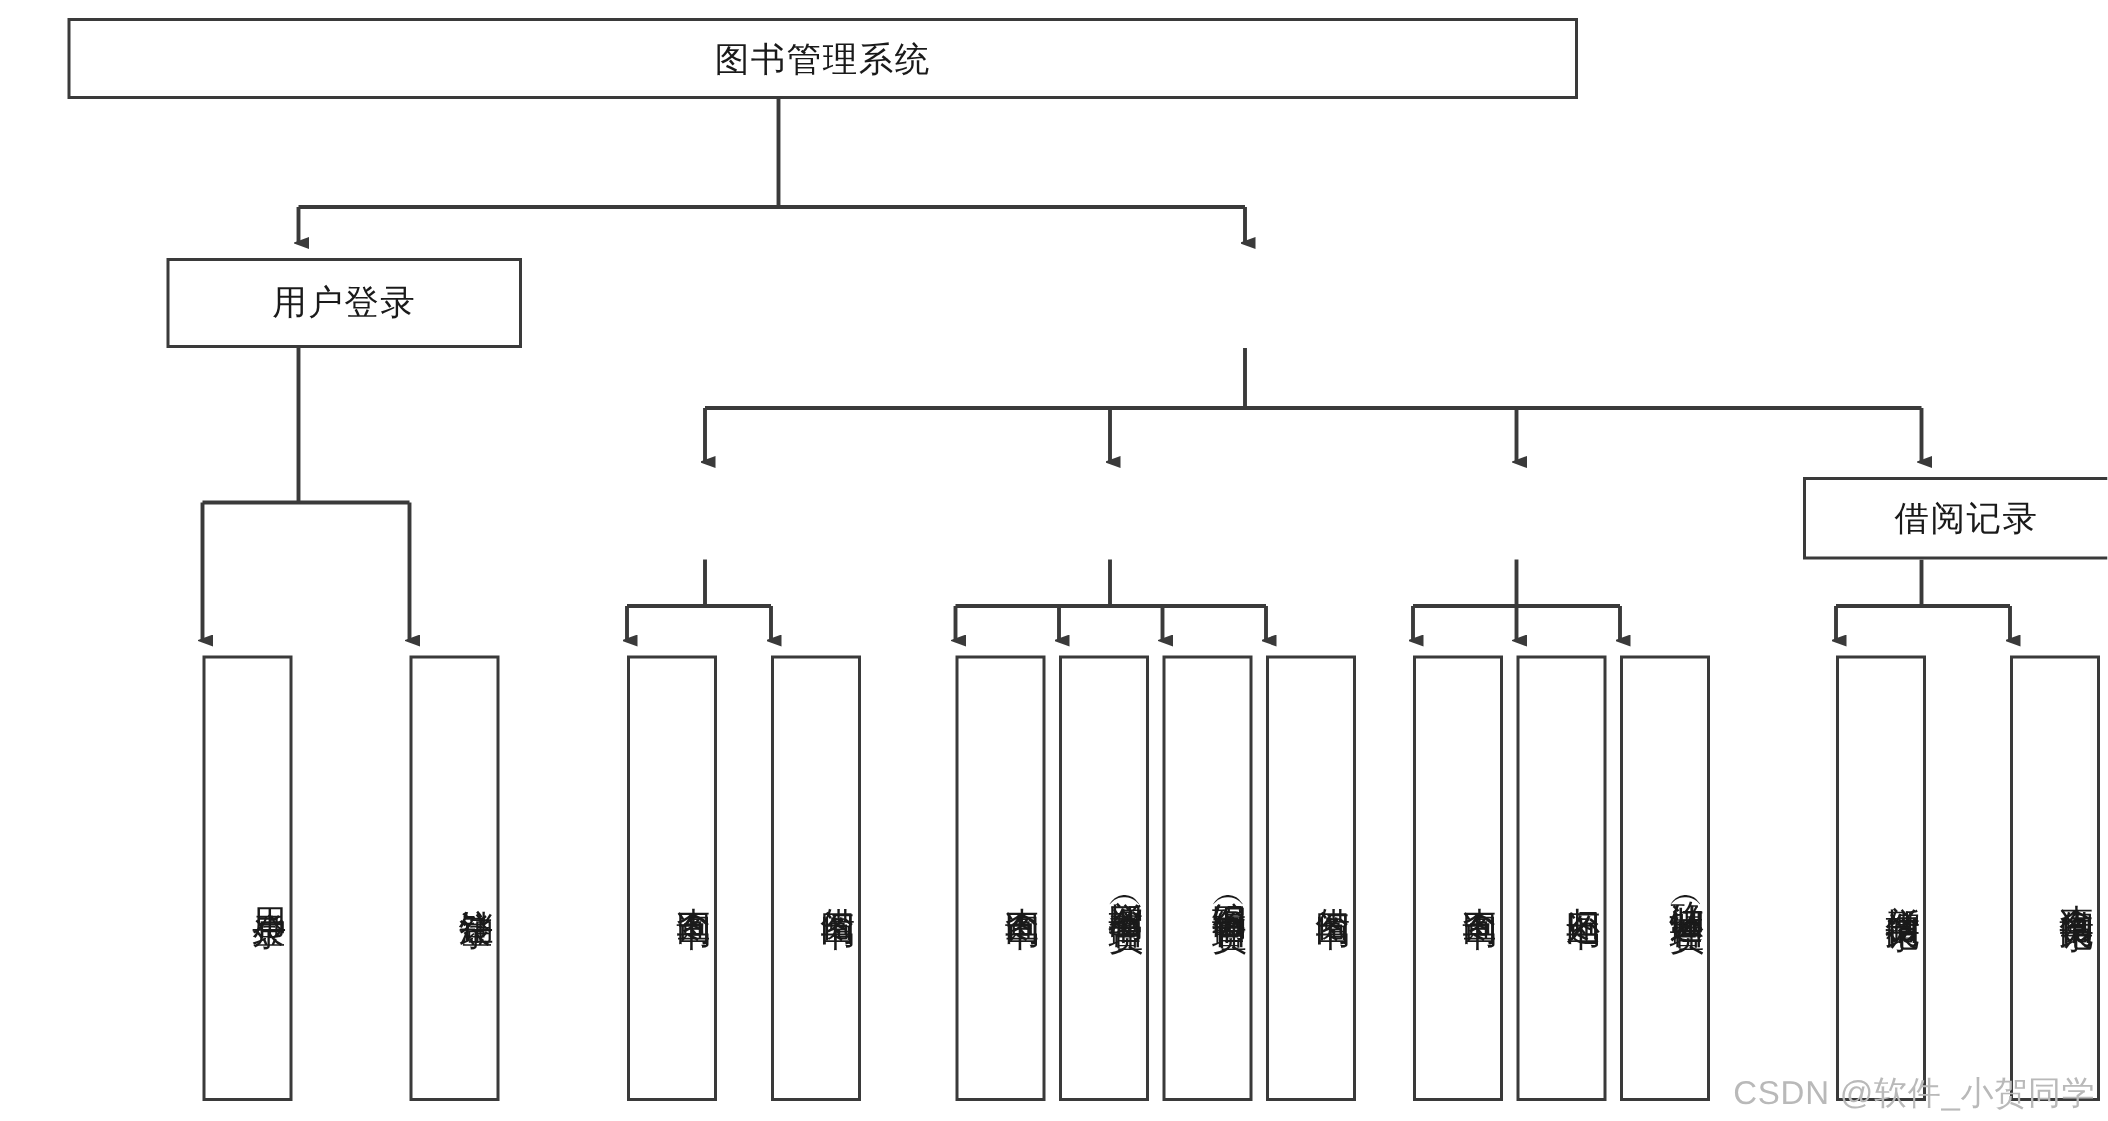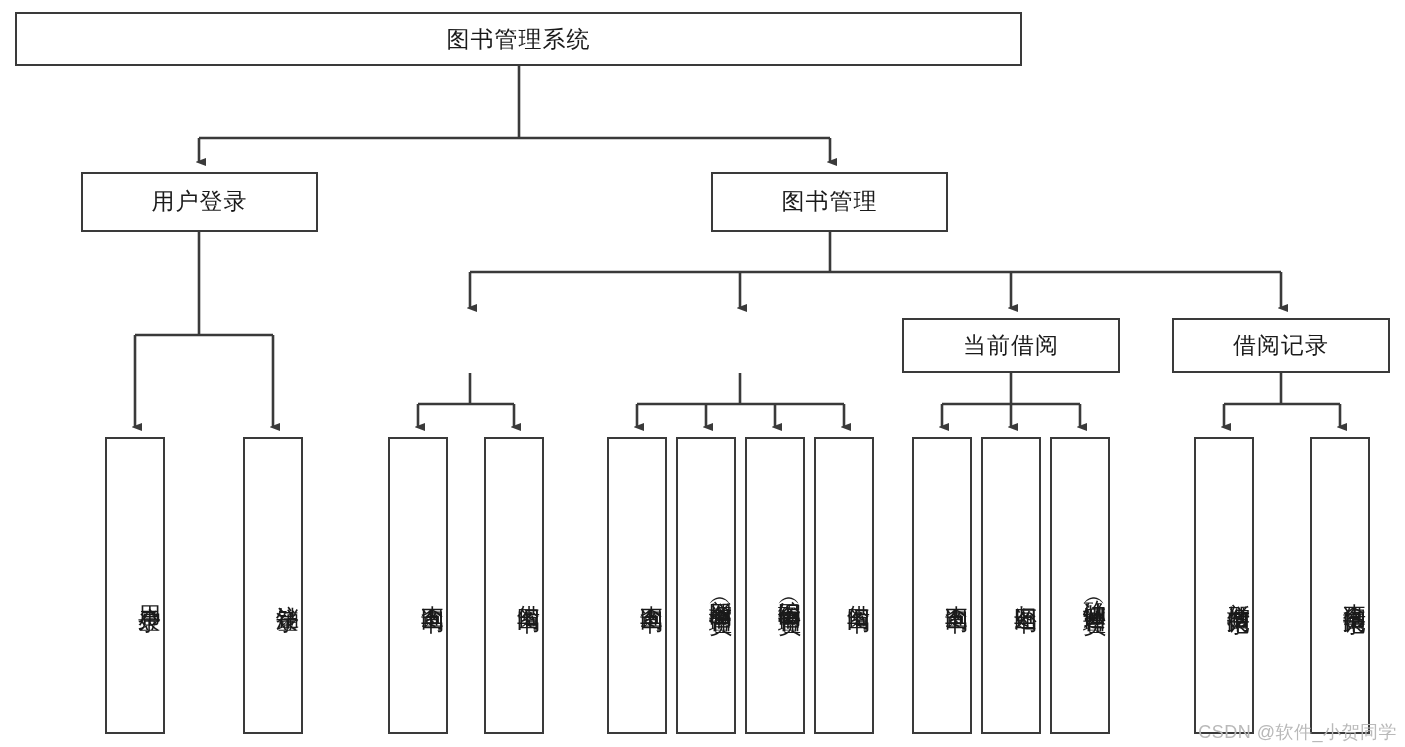--- a/index.html
+++ b/index.html
@@ -26,20 +26,21 @@
   }
   .node {
     position: absolute;
     box-sizing: border-box;
     border: 2px solid #3a3a3a;
     background: #ffffff;
     display: flex;
     align-items: center;
     justify-content: center;
     color: #1a1a1a;
+    margin-left: 30px;
   }
   .node-h {
     font-size: 23px;
     letter-spacing: 1px;
     line-height: 1.1;
     white-space: nowrap;
   }
   .node-root {
     font-size: 23px;
     letter-spacing: 1px;
@@ -57,21 +58,21 @@
   }
   .node-v-label {
     writing-mode: vertical-rl;
     text-orientation: upright;
     display: block;
   }
   .watermark {
     position: absolute;
     right: 8px;
     bottom: 3px;
-    font-size: 18px;
+    font-size: 22px;
     color: #b9b9b9;
     white-space: nowrap;
     letter-spacing: 0.5px;
   }
 </style>
 </head>
 <body>
 
 <div id="canvas">
 
@@ -125,27 +126,21 @@
     </g>
   </svg>
 
   <div class="node node-root" style="left:15px; top:12px; width:1007px; height:54px;">
     <span>图书管理系统</span>
   </div>
 
   <div class="node node-h" style="left:81px; top:172px; width:237px; height:60px;">
     <span>用户登录</span>
   </div>
-  <div class="node node-h" style="left:711px; top:172px; width:237px; height:60px;">
-    <span>图书管理</span>
-  </div>
 
-  <div class="node node-h" style="left:902px; top:318px; width:218px; height:55px;">
-    <span>当前借阅</span>
-  </div>
   <div class="node node-h" style="left:1172px; top:318px; width:218px; height:55px;">
     <span>借阅记录</span>
   </div>
 
   <div class="node node-v" style="left:105px; top:437px; width:60px; height:297px;">
     <span class="node-v-label">用户登录</span>
   </div>
   <div class="node node-v" style="left:243px; top:437px; width:60px; height:297px;">
     <span class="node-v-label">注销登录</span>
   </div>

